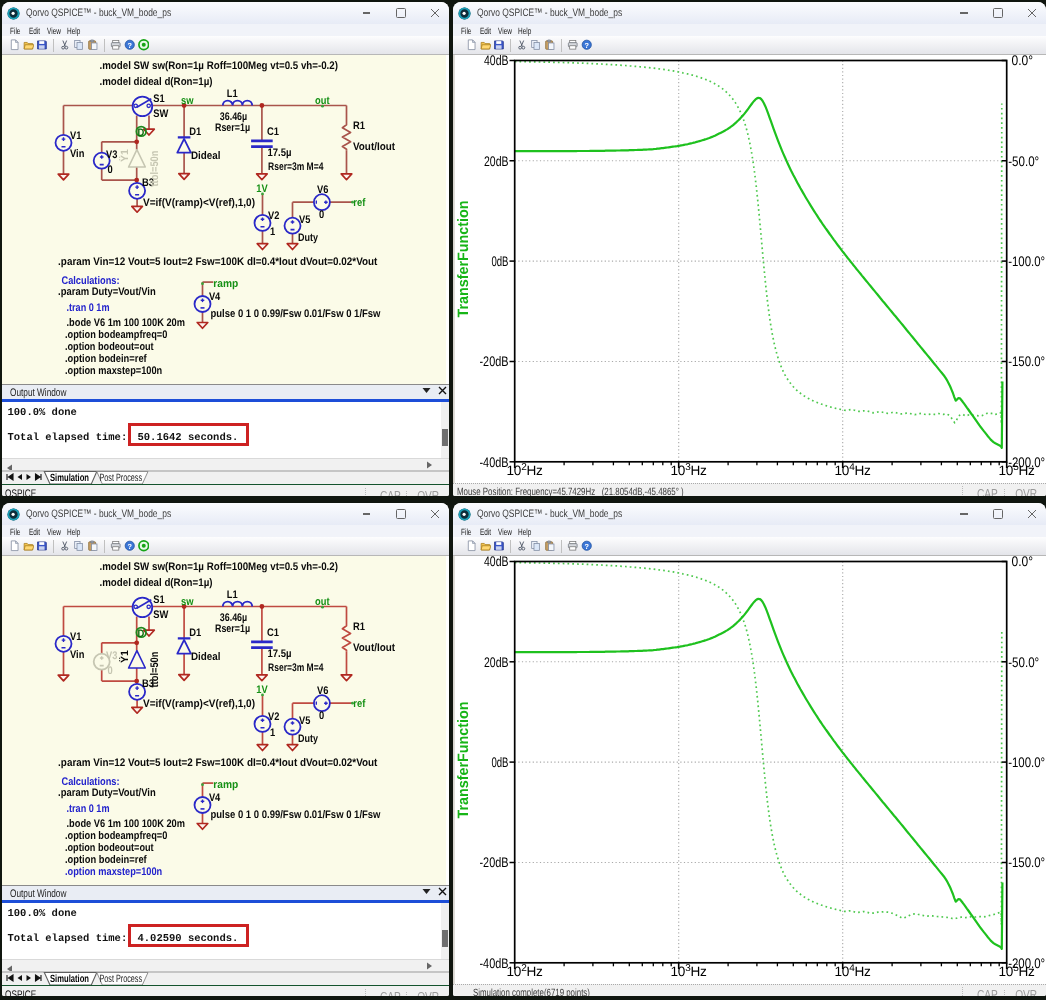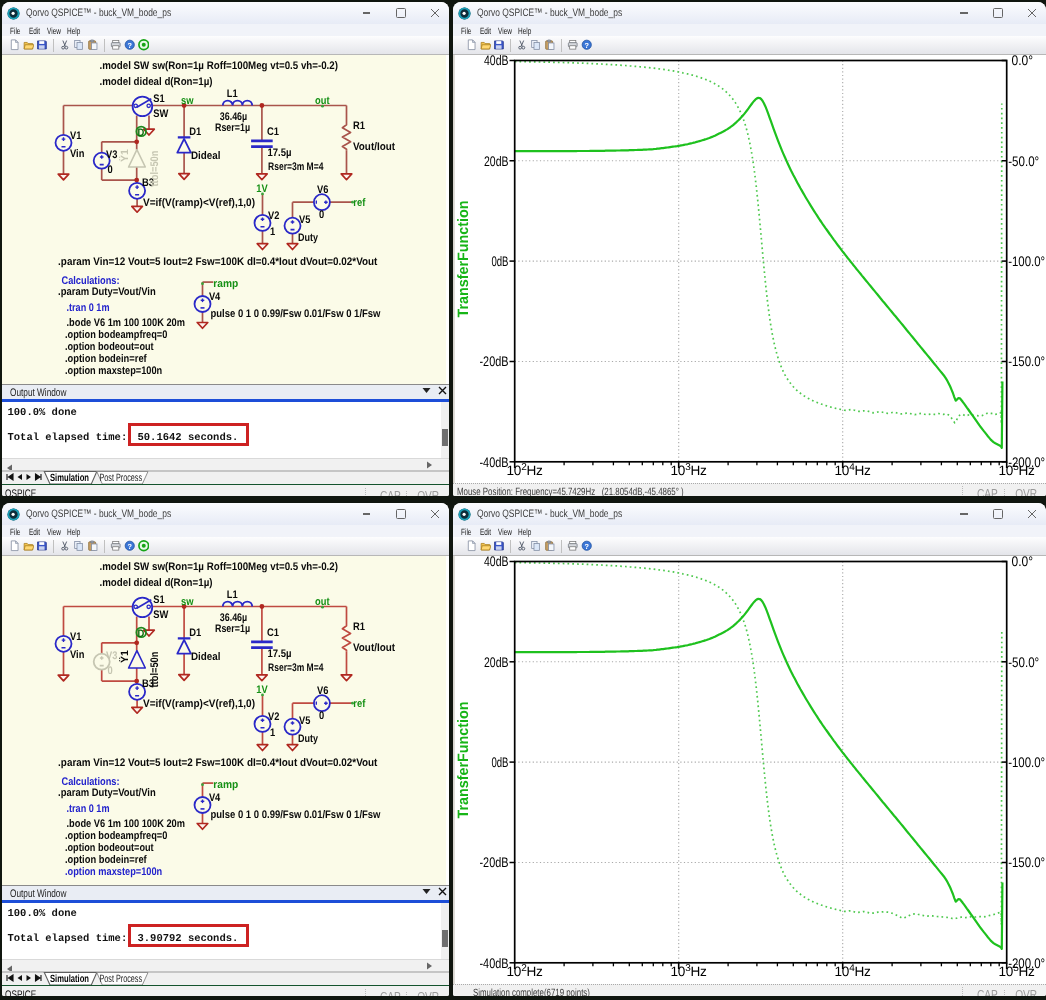--- a/index.html
+++ b/index.html
@@ -639,21 +639,21 @@
           <path d="M0.5,1 L8.5,1 L4.5,6 Z" fill="#222"></path>
         </svg>
       <svg width="9" height="9" viewBox="0 0 9 9">
           <path d="M1,1 L8,8 M8,1 L1,8" stroke="#111" stroke-width="1.4"></path>
         </svg>
       </span>
     </div>
     <div class="obody">
       <div class="mono" style="position:absolute;left:6px;top:5px">100.0% done</div>
       <div class="mono" style="position:absolute;left:6px;top:30px">Total elapsed time:</div>
-      <div class="mono" style="position:absolute;left:136px;top:30px">3.90792 seconds.</div>
+      <div class="mono" style="position:absolute;left:136px;top:30px">4.02590 seconds.</div>
       <div style="position:absolute;left:126px;top:21px;width:115px;height:17px;border:3px solid #cd2222"></div>
       <div class="vsb">
         <div class="vthumb"></div>
       </div>
     </div>
     <div class="hsb"><svg width="7" height="8" viewBox="0 0 7 8" style="margin:1.5px 0 0 4px">
         <path d="M6,0.5 L1,4 L6,7.5 Z" fill="#666"></path>
       </svg>
       <svg width="7" height="8" viewBox="0 0 7 8" style="position:absolute;right:16px;top:1.5px">
         <path d="M1,0.5 L6,4 L1,7.5 Z" fill="#666"></path>

